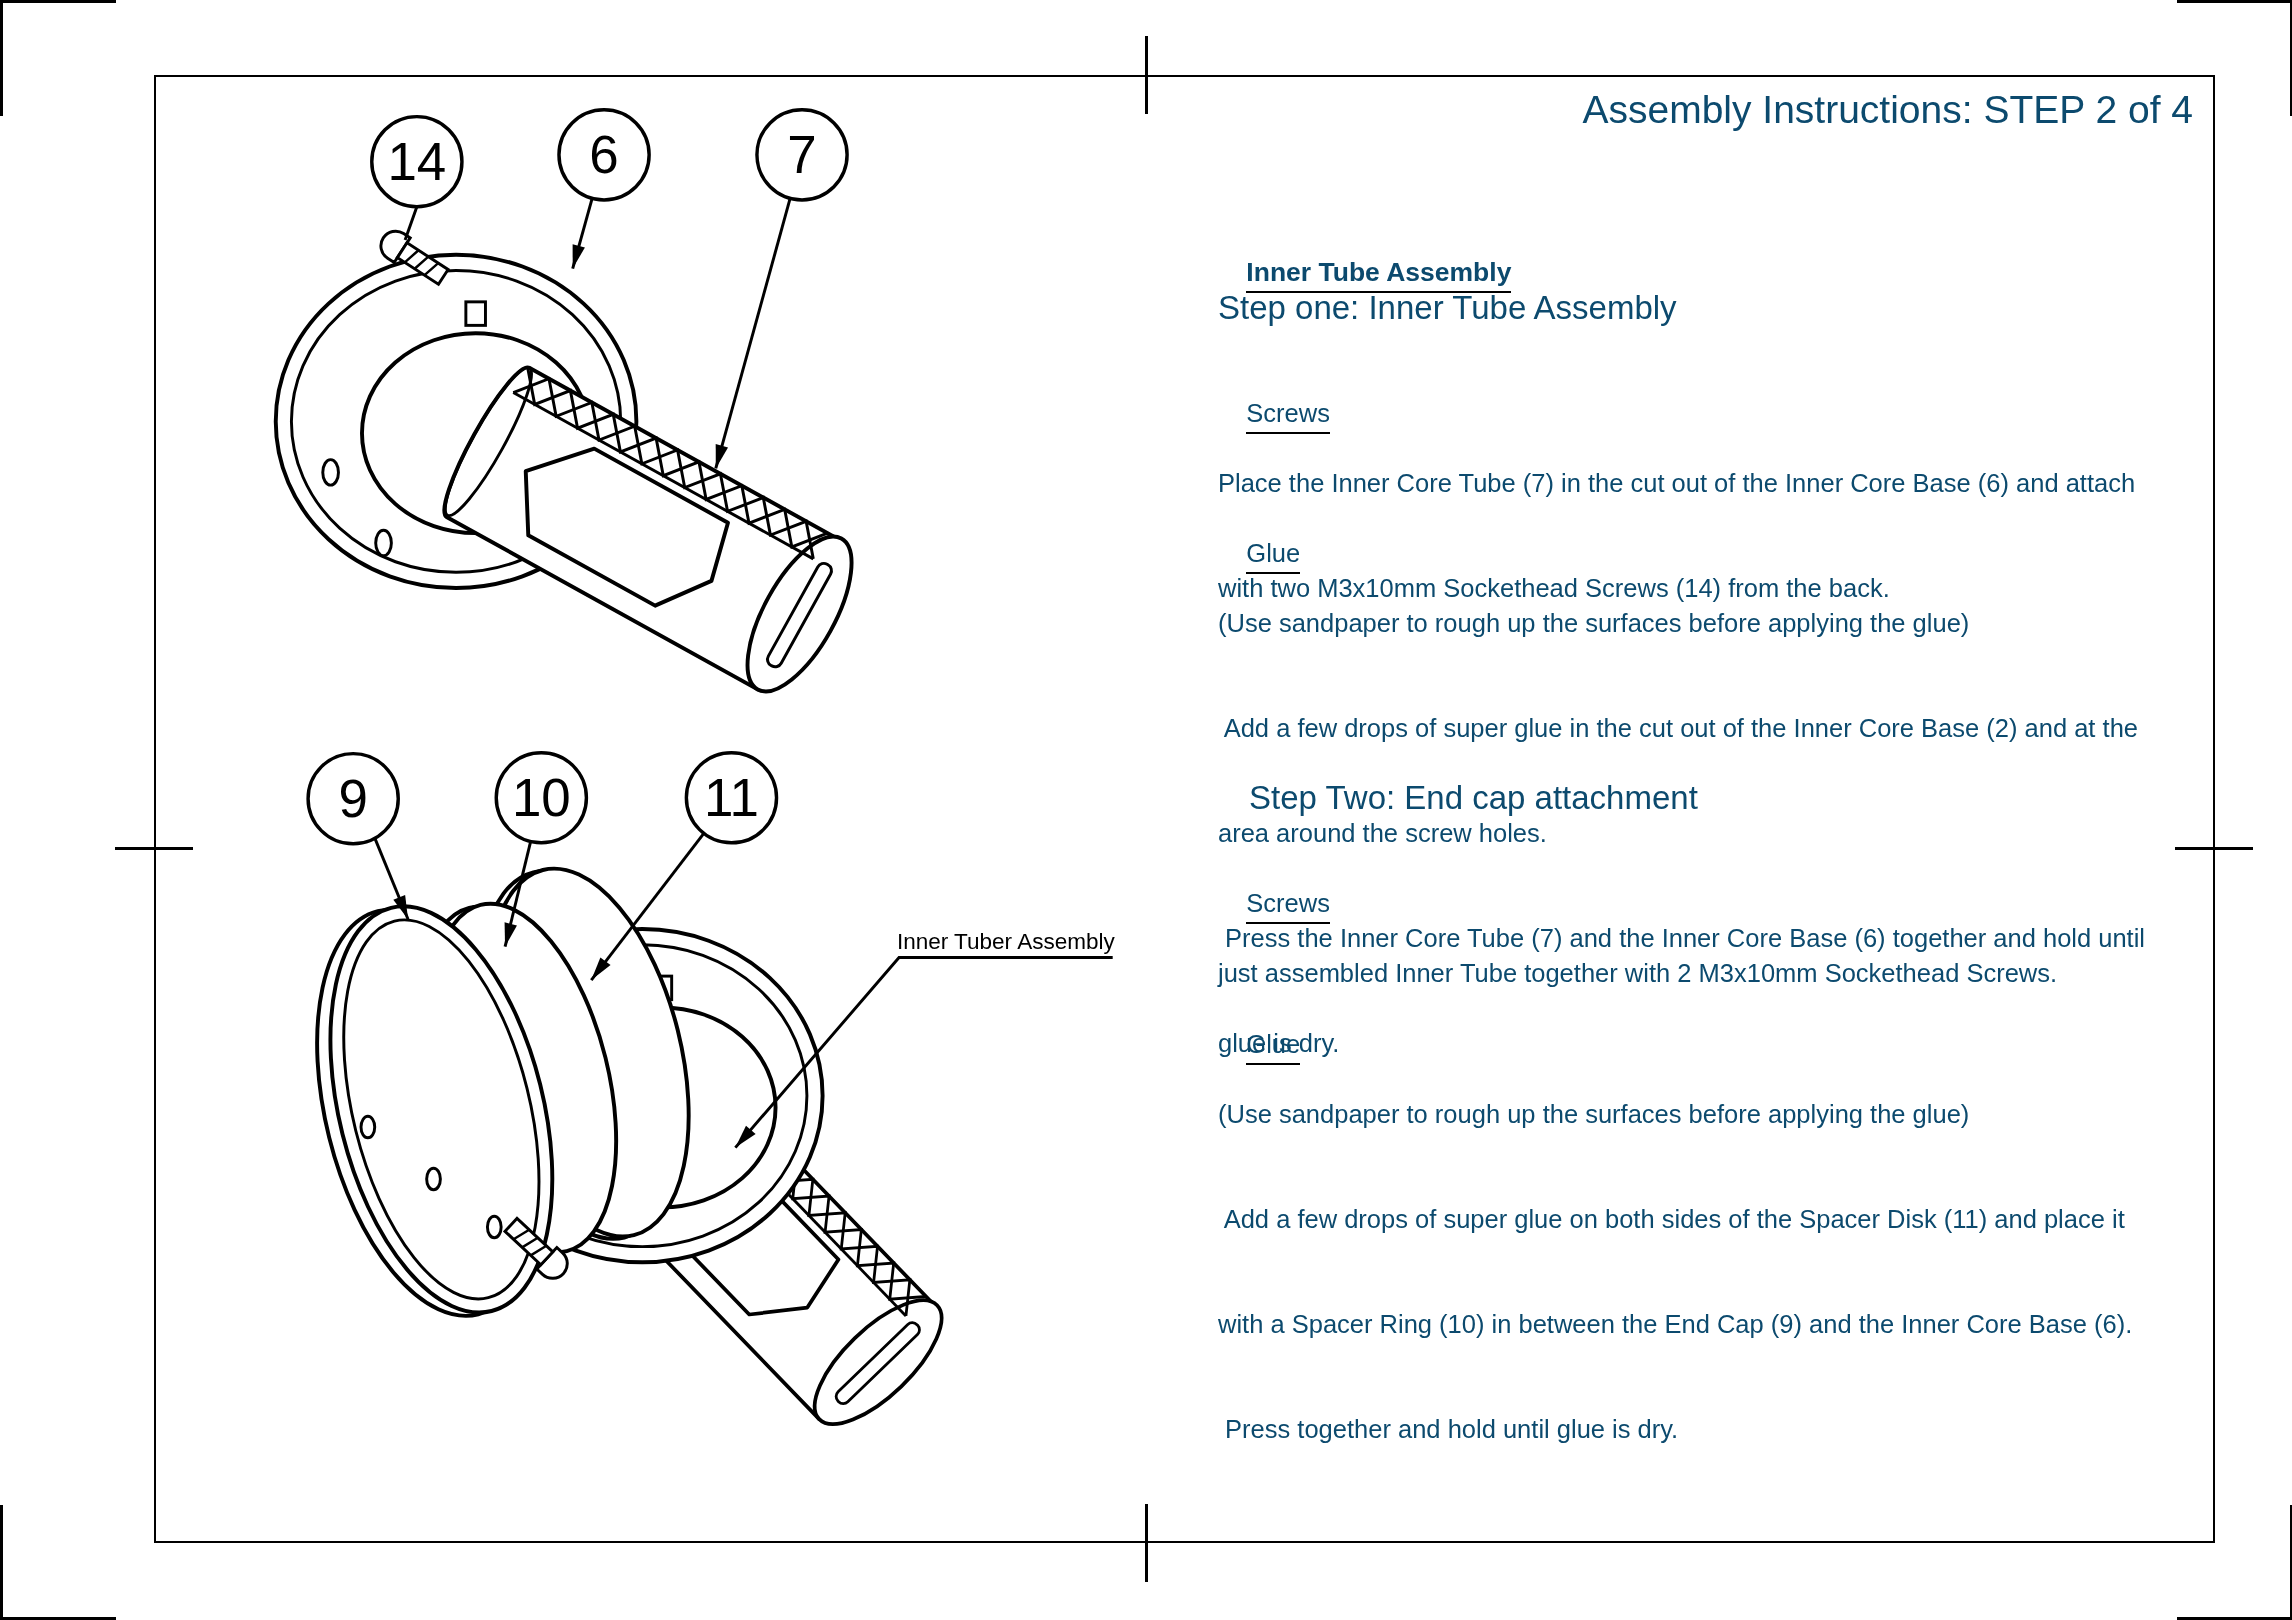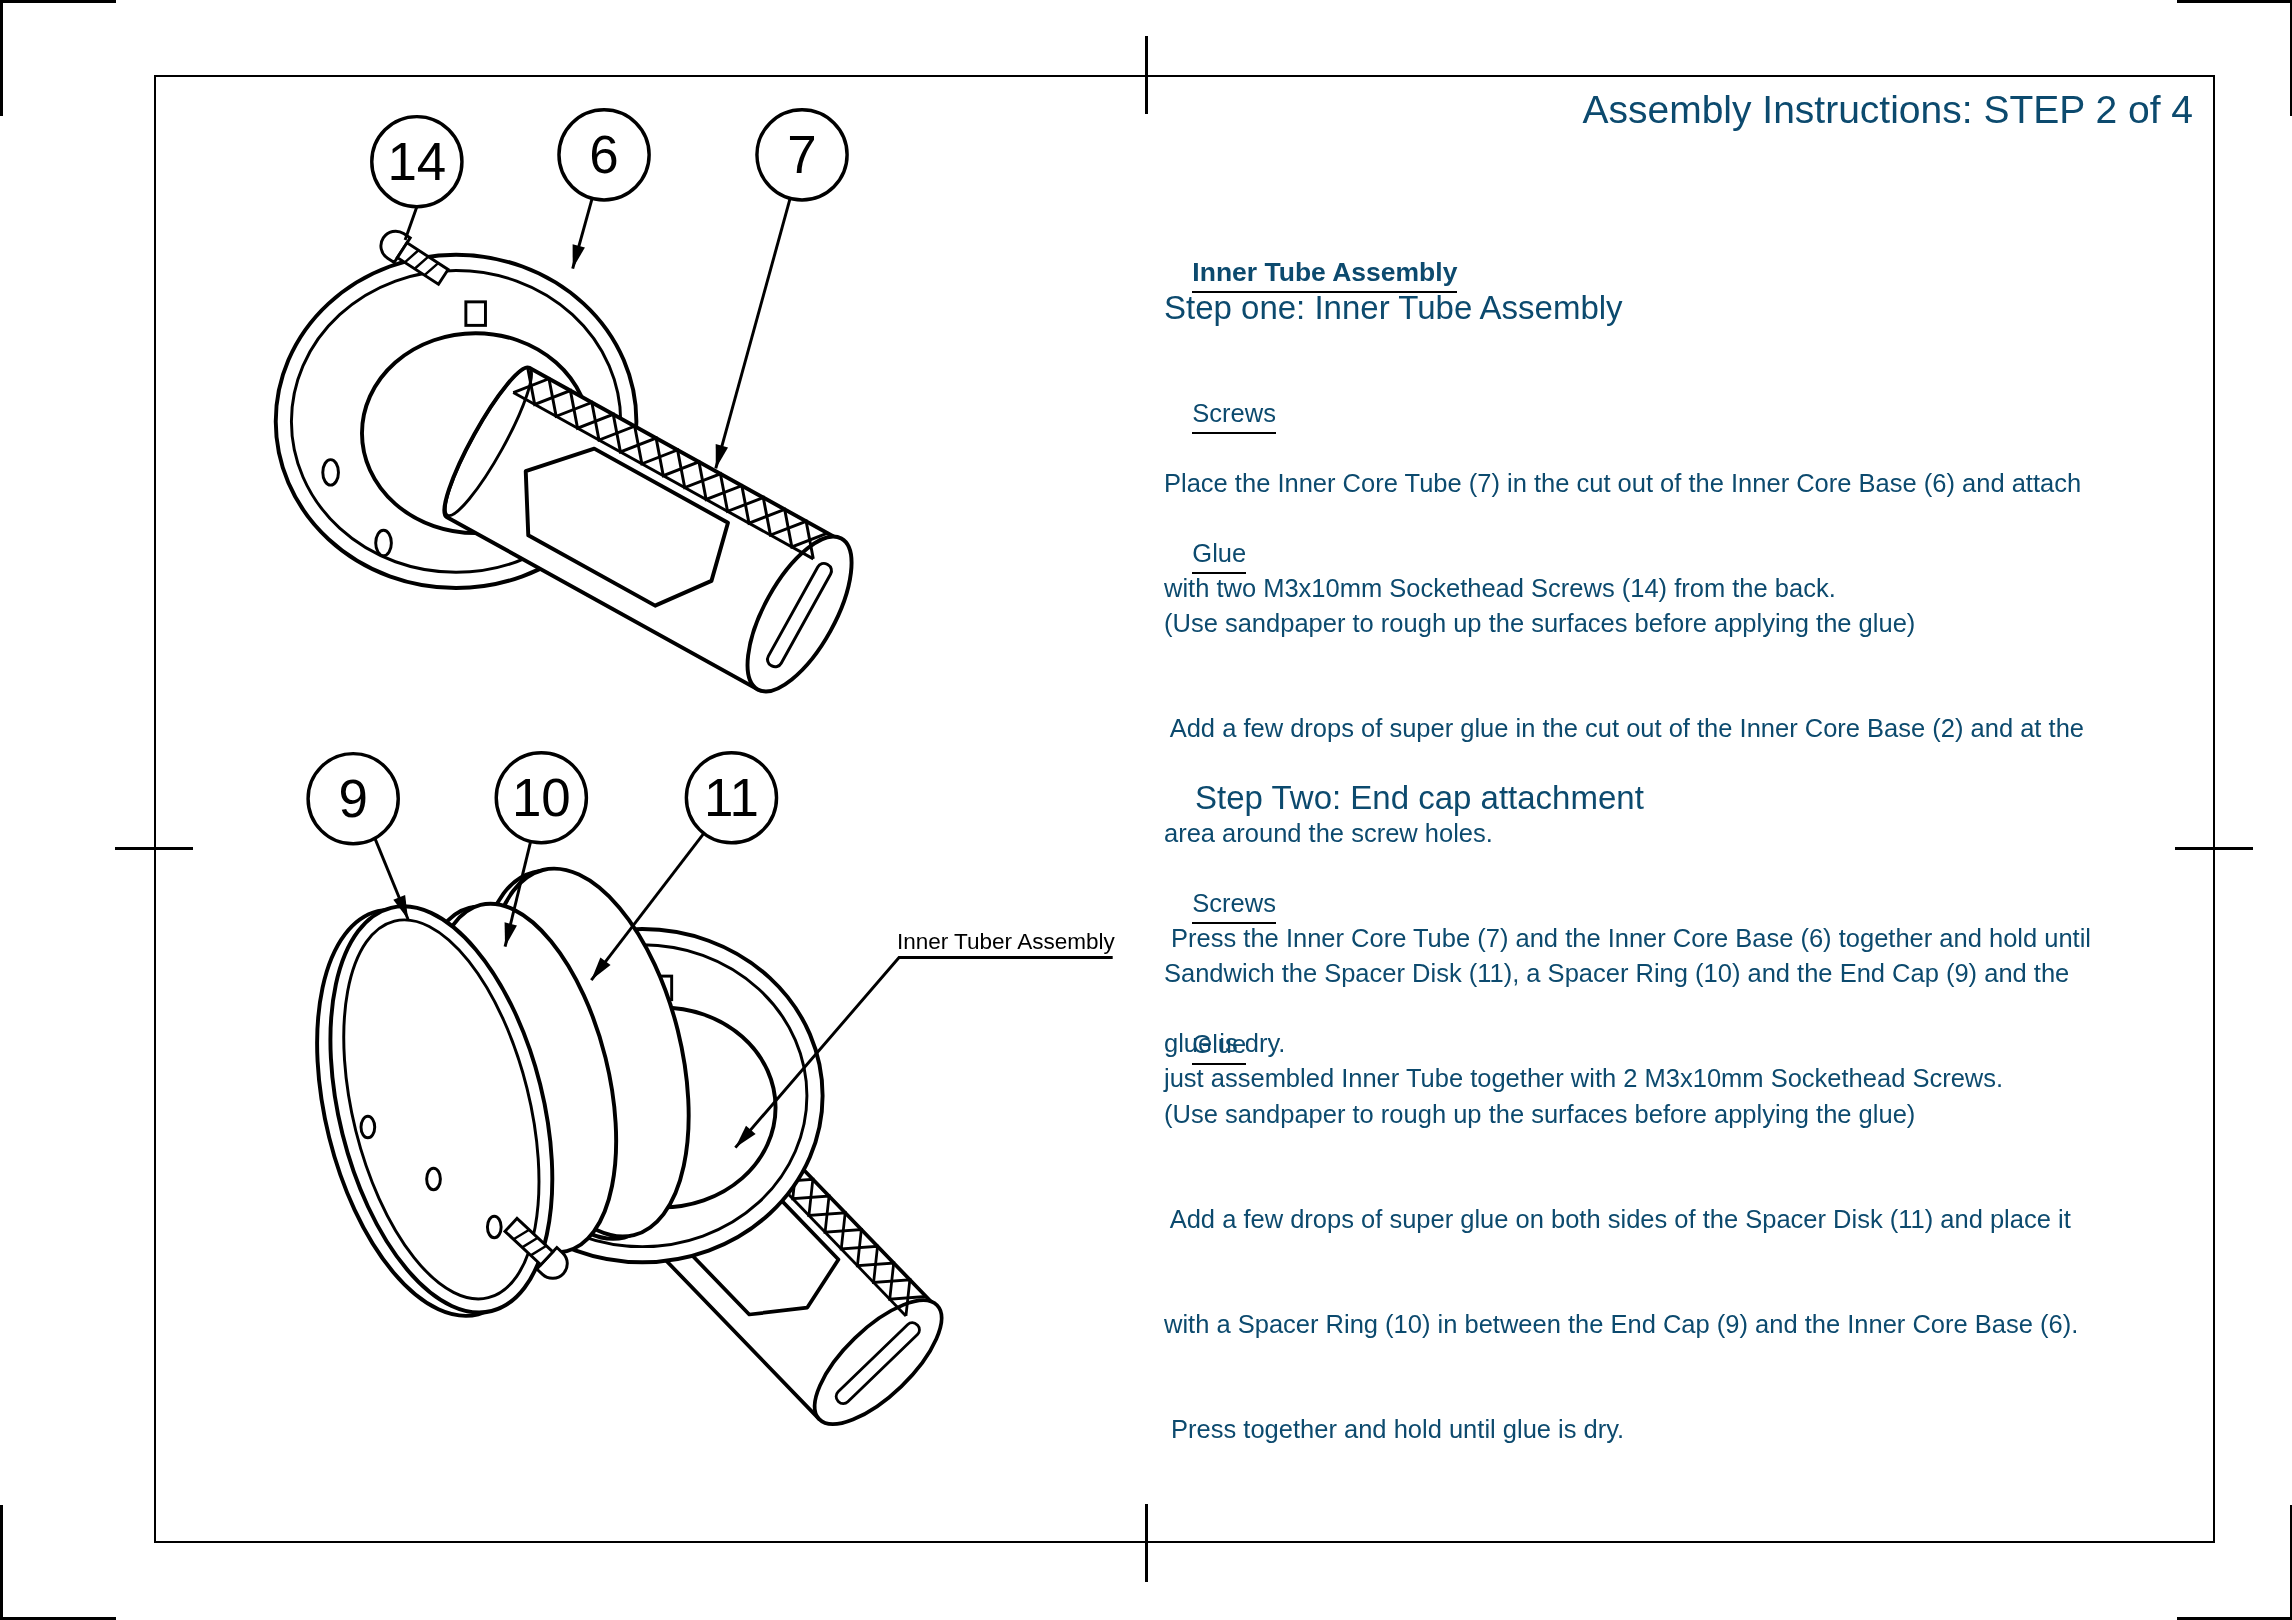--- a/index.html
+++ b/index.html
@@ -3,21 +3,21 @@
 <meta charset="utf-8">
 <style>
   html,body{margin:0;padding:0;background:#ffffff;}
   .page{position:relative;width:2293px;height:1620px;background:#ffffff;overflow:hidden;
         font-family:"Liberation Sans",sans-serif;color:#0c4a6e;}
   .sheet-frame{position:absolute;left:154px;top:75px;width:2057px;height:1464px;
                border:2.9px solid #000;}
   .mark{position:absolute;background:#000;}
   .doc-title{position:absolute;top:88px;right:100px;font-size:39px;line-height:43px;
              white-space:pre;}
-  .tcol{position:absolute;left:1164px;width:1019px;font-size:25.5px;line-height:35px;
+  .tcol{position:absolute;left:1218px;width:1019px;font-size:25.5px;line-height:35px;
         white-space:pre;}
   .hd{font-weight:bold;font-size:26.5px;}
   .ul{display:inline-block;border-bottom:2.9px solid #000;padding-bottom:1px;}
   .bold{font-weight:normal;font-size:33px;}
   svg text{font-family:"Liberation Sans",sans-serif;}
 </style>
 </head>
 <body>
 
 <div class="page">
@@ -163,21 +163,20 @@
     <div> Press the Inner Core Tube (7) and the Inner Core Base (6) together and hold until</div>
     <div>glue is dry.</div>
   </div>
 
   <div class="tcol bold" style="top:780px;margin-left:31px;">Step Two: End cap attachment</div>
 
   <div class="tcol" style="top:851px;">
     <span class="ul">Screws</span>
   </div>
   <div class="tcol" style="top:886px;">
-    <div>Sandwich the Spacer Disk (11), a Spacer Ring (10) and the End Cap (9) and the</div>
     <div>just assembled Inner Tube together with 2 M3x10mm Sockethead Screws.</div>
   </div>
 
   <div class="tcol" style="top:992px;">
     <span class="ul">Glue</span>
   </div>
   <div class="tcol" style="top:1027px;">
     <div>(Use sandpaper to rough up the surfaces before applying the glue)</div>
     <div> Add a few drops of super glue on both sides of the Spacer Disk (11) and place it</div>
     <div>with a Spacer Ring (10) in between the End Cap (9) and the Inner Core Base (6).</div>

